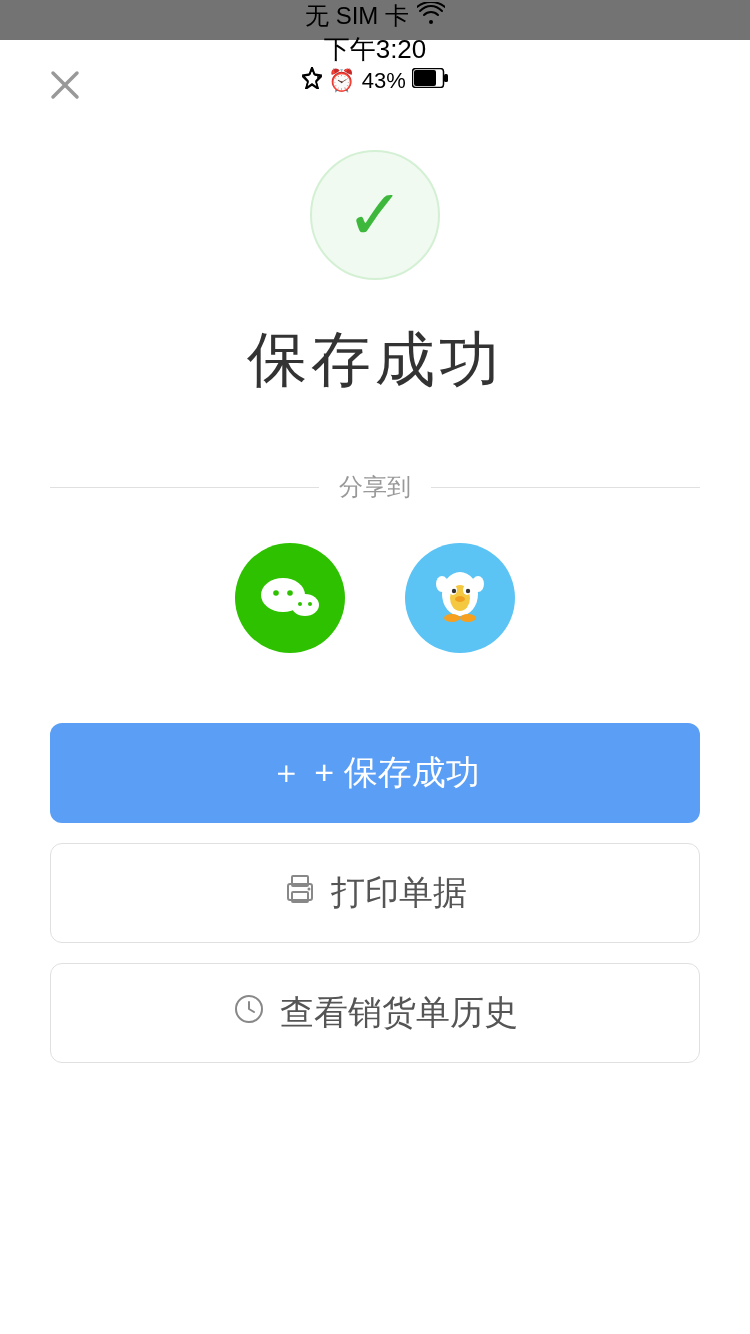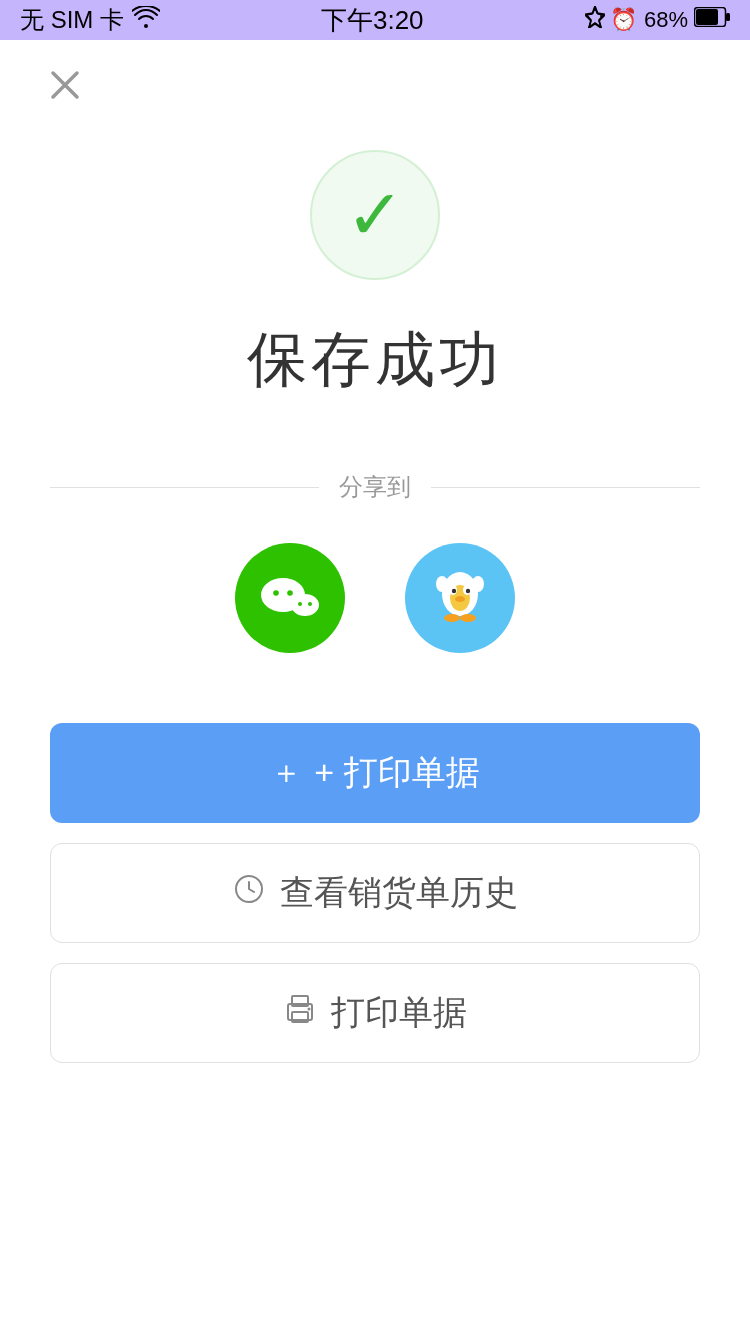--- a/index.html
+++ b/index.html
@@ -14,21 +14,22 @@
     }
 
     
     .status-bar {
       width: 100%;
       height: 40px;
       display: flex;
       align-items: center;
       justify-content: space-between;
       padding: 0 20px;
-      background: #c4b5fd;
+      background: #737373;
+      flex-direction: column;
     }
     .status-left {
       display: flex;
       align-items: center;
       gap: 8px;
       font-size: 24px;
       color: #000;
     }
     .status-center {
       font-size: 26px;
@@ -211,21 +212,21 @@
   <div class="status-center">下午3:20</div>
   <div class="status-right">
     <span>
       <svg width="20" height="22" viewBox="0 0 20 22" fill="none">
         <path d="M10 0 L13 8 L20 9 L14 15 L16 22 L10 18 L4 22 L6 15 L0 9 L7 8 Z" fill="none" stroke="#000" stroke-width="1.5"></path>
         <path d="M10 1 L10 5 M19 10 L15 10" stroke="#000" stroke-width="1.5"></path>
         <polygon points="10,1 12,7 19,8 14,14 16,21 10,17 4,21 6,14 1,8 8,7" fill="none" stroke="#000" stroke-width="1.5"></polygon>
       </svg>
     </span>
     <span>⏰</span>
-    <span>68%</span>
+    <span>43%</span>
     <span>
       <svg width="36" height="20" viewBox="0 0 36 20" fill="none">
         <rect x="0.5" y="0.5" width="31" height="19" rx="3" stroke="#000" stroke-width="1.5" fill="none"></rect>
         <rect x="2" y="2" width="22" height="16" rx="2" fill="#000"></rect>
         <rect x="32" y="6" width="4" height="8" rx="1.5" fill="#000"></rect>
       </svg>
     </span>
   </div>
 </div>
 
@@ -288,37 +289,37 @@
         <ellipse cx="16" cy="20" rx="6" ry="8" fill="white"></ellipse>
         <ellipse cx="52" cy="20" rx="6" ry="8" fill="white"></ellipse>
       </svg>
     </div>
   </div>
 </div>
 
 <div class="actions-area">
   <button class="btn-primary">
     <span class="btn-icon">＋</span>
-    <span>+ 打印单据</span>
-  </button>
-
-  <button class="btn-secondary">
-    <span class="btn-icon">
-      <svg width="34" height="34" viewBox="0 0 34 34" fill="none">
-        <circle cx="17" cy="17" r="13" stroke="#888" stroke-width="2" fill="none"></circle>
-        <path d="M17 10 L17 17 L22 20" stroke="#888" stroke-width="2" stroke-linecap="round" stroke-linejoin="round"></path>
-      </svg>
-    </span>
-    <span>查看销货单历史</span>
+    <span>+ 保存成功</span>
   </button>
 
   <button class="btn-secondary">
     <span class="btn-icon">
       <svg width="34" height="34" viewBox="0 0 34 34" fill="none">
         <rect x="5" y="12" width="24" height="16" rx="2" stroke="#888" stroke-width="2" fill="none"></rect>
         <rect x="9" y="4" width="16" height="10" rx="1" stroke="#888" stroke-width="2" fill="none"></rect>
         <rect x="9" y="20" width="16" height="10" rx="1" stroke="#888" stroke-width="2" fill="none"></rect>
         <circle cx="26" cy="17" r="1.5" fill="#888"></circle>
       </svg>
     </span>
     <span>打印单据</span>
   </button>
+
+  <button class="btn-secondary">
+    <span class="btn-icon">
+      <svg width="34" height="34" viewBox="0 0 34 34" fill="none">
+        <circle cx="17" cy="17" r="13" stroke="#888" stroke-width="2" fill="none"></circle>
+        <path d="M17 10 L17 17 L22 20" stroke="#888" stroke-width="2" stroke-linecap="round" stroke-linejoin="round"></path>
+      </svg>
+    </span>
+    <span>查看销货单历史</span>
+  </button>
 </div>
 
 </body></html>

